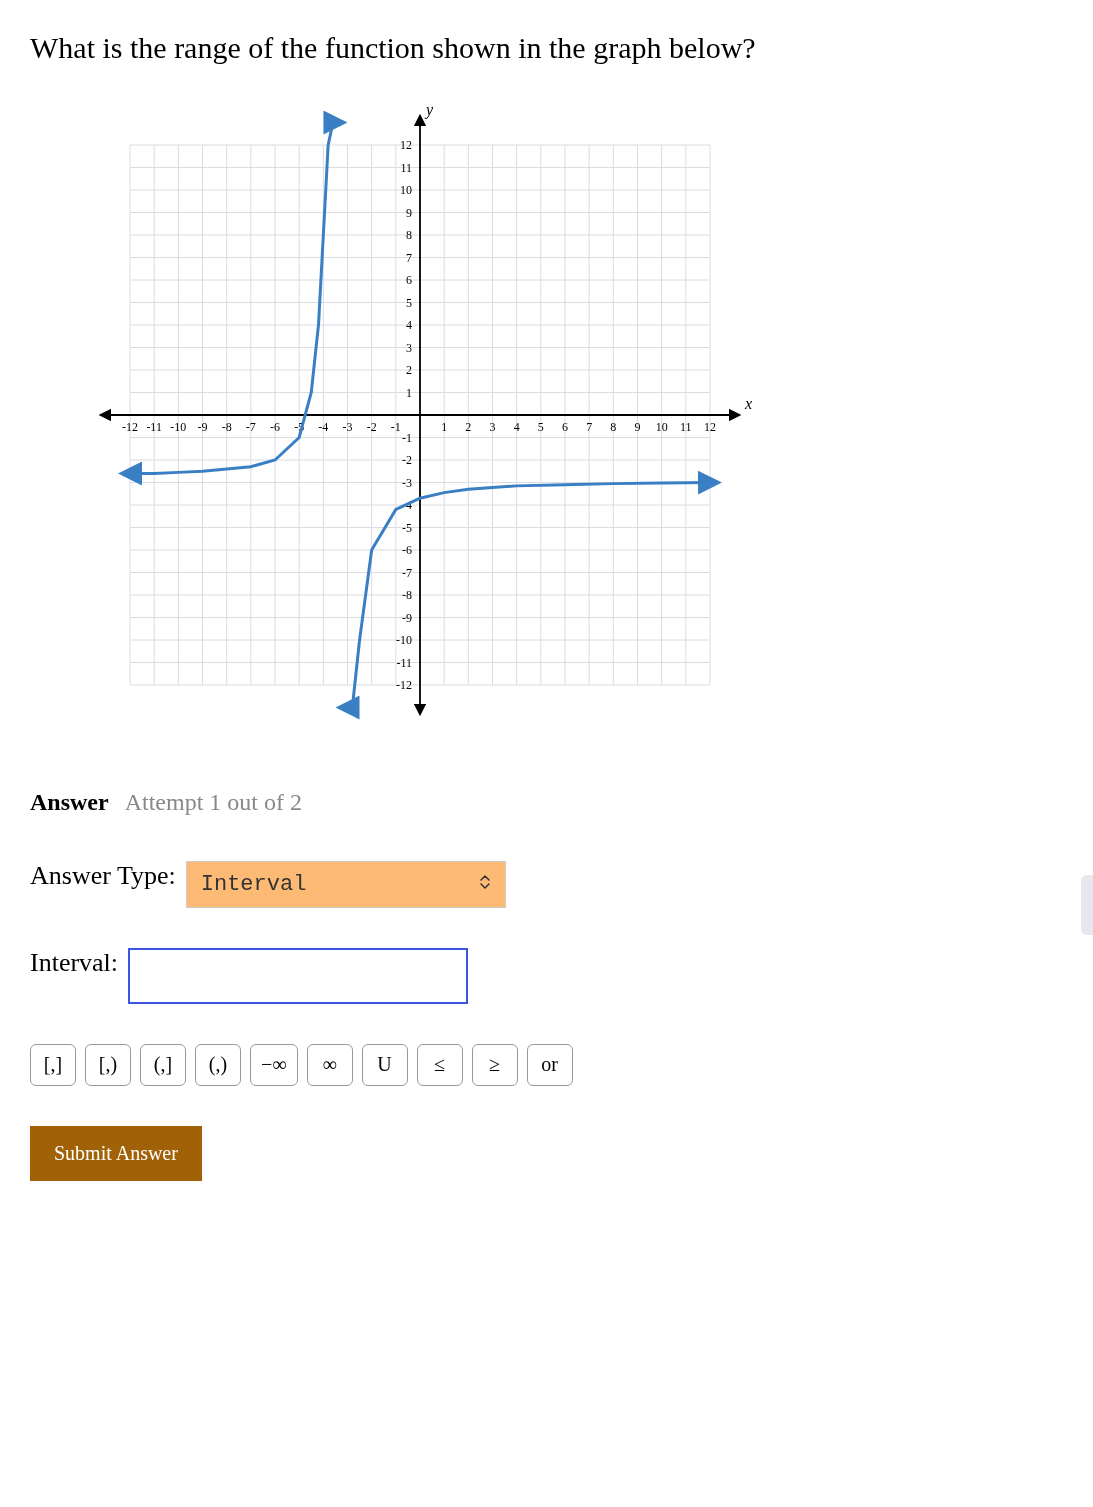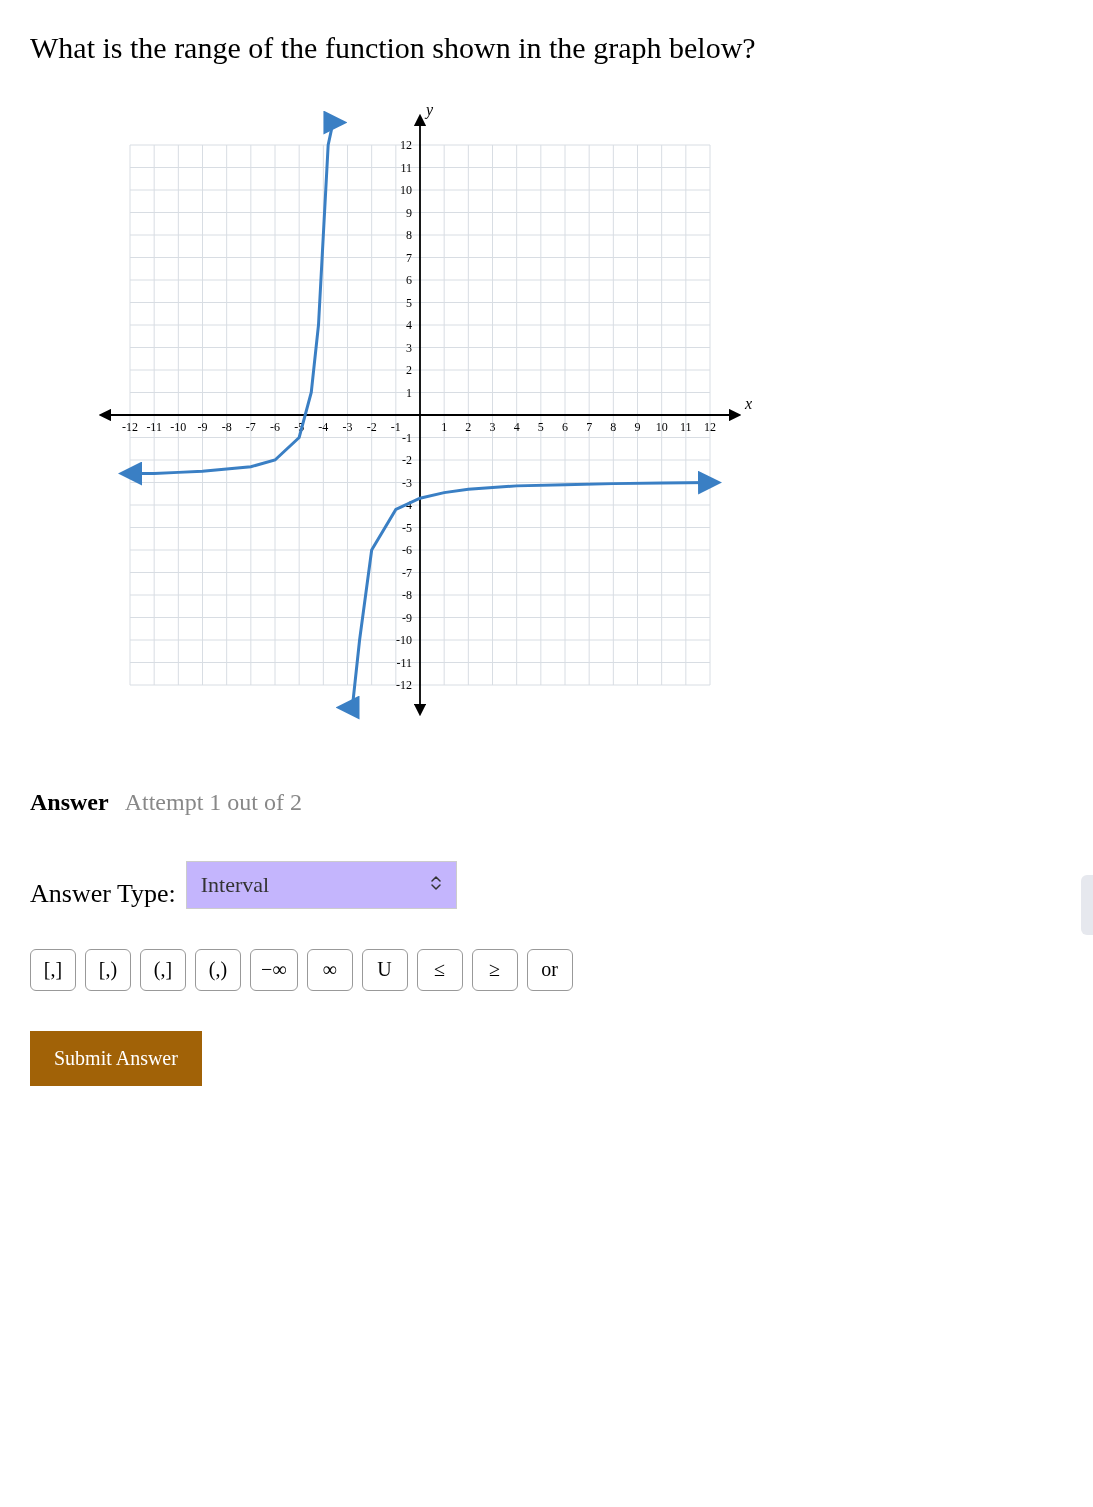--- a/index.html
+++ b/index.html
@@ -22,37 +22,37 @@
     margin-top: 60px;
   }
   .answer-head {
     font-size: 24px;
     margin-bottom: 45px;
   }
   .answer-head .bold { font-weight: bold; }
   .answer-head .attempt { color: #888; margin-left: 10px;}
   .row {
     display: flex;
-    align-items: flex-end;
+    align-items: flex-start;
     margin-bottom: 40px;
     font-size: 26px;
   }
   .row label {
     margin-right: 10px;
   }
   .select-wrap {
     position: relative;
     display: inline-block;
   }
   .select-box {
-    font-family: Liberation Serif, serif;
+    font-family: Liberation Mono, monospace;
     font-size: 22px;
-    padding: 10px 25px 10px 14px;
+    padding: 10px 74px 10px 14px;
     border: 1px solid #ccc;
-    background: #c4b5fd;
+    background: #fdba74;
     min-width: 230px;
     position: relative;
     color: #333;
   }
   .caret {
     position: absolute;
     right: 14px;
     top: 50%;
     transform: translateY(-50%);
     font-size: 14px;
@@ -243,20 +243,24 @@
         <span>Interval</span>
         <span class="caret">
           <svg width="12" height="18" viewBox="0 0 12 18">
               <path d="M2 7 L6 3 L10 7 M2 11 L6 15 L10 11" stroke="#333" stroke-width="1.5" fill="none" stroke-linecap="round" stroke-linejoin="round"></path>
             </svg>
         </span>
       </div>
     </div>
   </div>
 
+  <div class="row">
+    <label>Interval:</label>
+    <input type="text" class="interval-input" value="" style="">
+  </div>
 
   <div class="sym-row">
     <button class="sym-btn">[,]</button>
     <button class="sym-btn">[,)</button>
     <button class="sym-btn">(,]</button>
     <button class="sym-btn">(,)</button>
     <button class="sym-btn">−∞</button>
     <button class="sym-btn">∞</button>
     <button class="sym-btn">U</button>
     <button class="sym-btn">≤</button>

